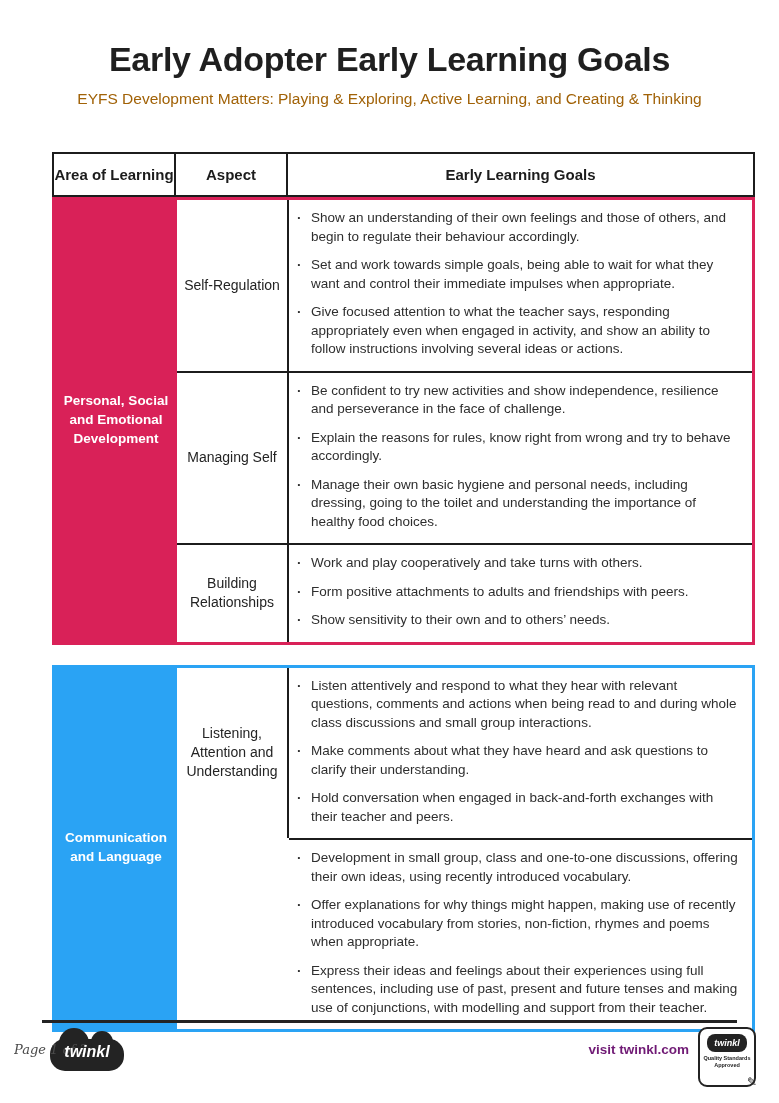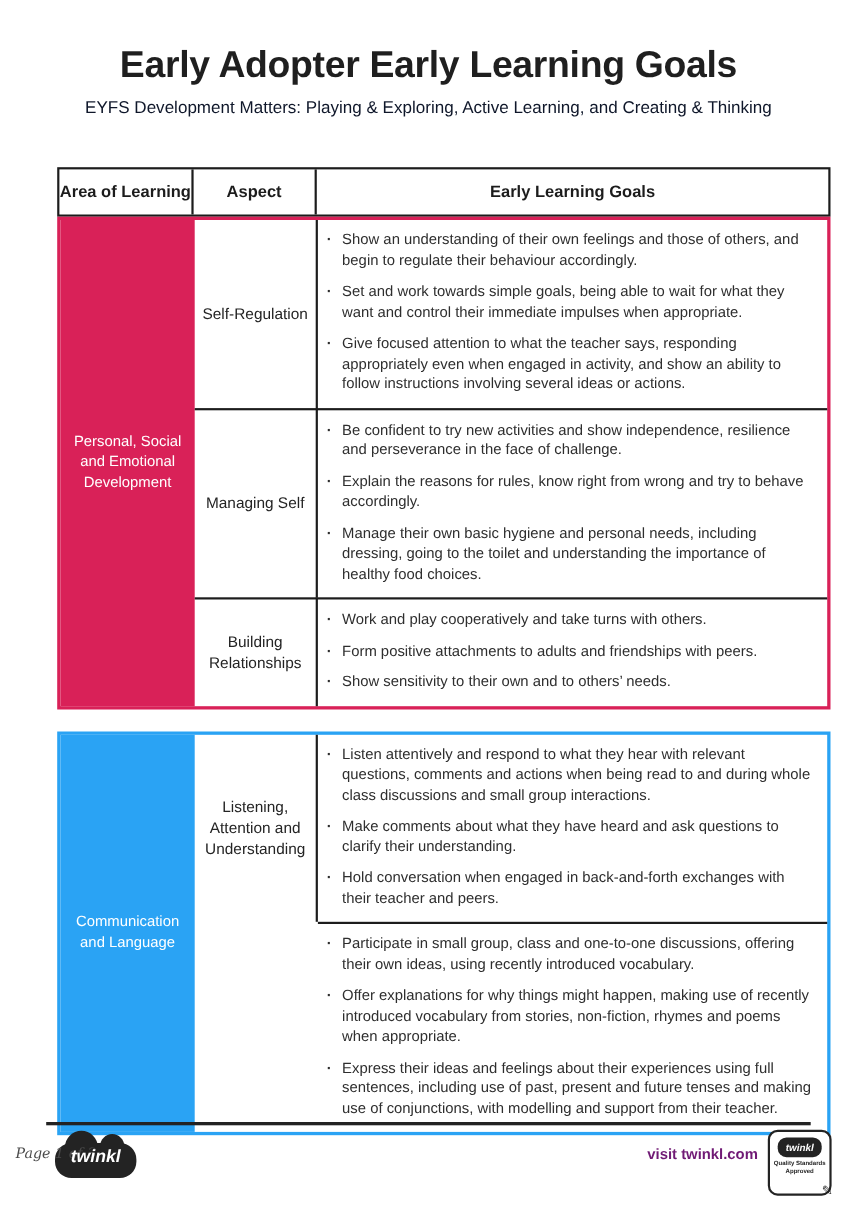--- a/index.html
+++ b/index.html
@@ -8,21 +8,21 @@
     background:#ffffff; overflow:hidden;
     font-family:"Liberation Sans","DejaVu Sans",sans-serif; color:#2b2b2b;
   }
   
   .title {
     margin:0; padding-top:40px; text-align:center;
     font-size:34px; font-weight:bold; color:#1f1f1f; letter-spacing:-0.3px;
   }
   .subtitle {
     margin:9px 40px 0; text-align:center;
-    font-size:15.5px; line-height:1.45; color:#0f172a;
+    font-size:15.5px; line-height:1.45; color:#a16207;
   }
   
   .doc { position:absolute; left:38px; top:152px; width:703px;border-radius:25px; }
   .thead {
     display:grid; grid-template-columns:122px 112px 1fr;
     height:45px; box-sizing:border-box; border:2px solid #1c1c1c;
   }
   .hcell {
     display:flex; align-items:center; justify-content:center;
     font-weight:bold; font-size:15px; color:#1c1c1c;
@@ -32,21 +32,21 @@
 
   .band {
     display:grid; grid-template-columns:122px 112px 1fr;
     box-sizing:border-box; border:3px solid #999;
   }
   .band-psed { grid-template-rows:minmax(149px,auto) minmax(152px,auto) minmax(76px,auto); }
   .band-cl   { margin-top:20px; grid-template-rows:minmax(151px,auto) minmax(186px,auto); }
 
   .area {
     grid-column:1; display:flex; align-items:center; justify-content:center;
-    text-align:center; color:#ffffff; font-weight:normal; font-size:13.5px;
+    text-align:center; color:#ffffff; font-weight:bold; font-size:13.5px;
     line-height:1.4; padding:0 6px; box-sizing:border-box;
   }
   .band-psed .area { grid-row:1 / 4; }
   .band-cl   .area { grid-row:1 / 3; }
 
   .aspect {
     grid-column:2; display:flex; align-items:center; justify-content:center;
     text-align:center; font-weight:normal; font-size:14px; color:#242424;
     line-height:1.35; padding:0 6px; box-sizing:border-box;
     border-right:2px solid #1c1c1c; border-top:2px solid #1c1c1c;
@@ -189,21 +189,21 @@
           </div>
         <div class="goal">
             <span class="bullet">·</span>
             <span class="goal-text">Hold conversation when engaged in back-and-forth exchanges with their teacher and peers.</span>
           </div>
       </div>
 
       <div class="goals r2">
         <div class="goal">
             <span class="bullet">·</span>
-            <span class="goal-text">Participate in small group, class and one-to-one discussions, offering their own ideas, using recently introduced vocabulary.</span>
+            <span class="goal-text">Development in small group, class and one-to-one discussions, offering their own ideas, using recently introduced vocabulary.</span>
           </div>
         <div class="goal">
             <span class="bullet">·</span>
             <span class="goal-text">Offer explanations for why things might happen, making use of recently introduced vocabulary from stories, non-fiction, rhymes and poems when appropriate.</span>
           </div>
         <div class="goal">
             <span class="bullet">·</span>
             <span class="goal-text">Express their ideas and feelings about their experiences using full sentences, including use of past, present and future tenses and making use of conjunctions, with modelling and support from their teacher.</span>
           </div>
       </div>

